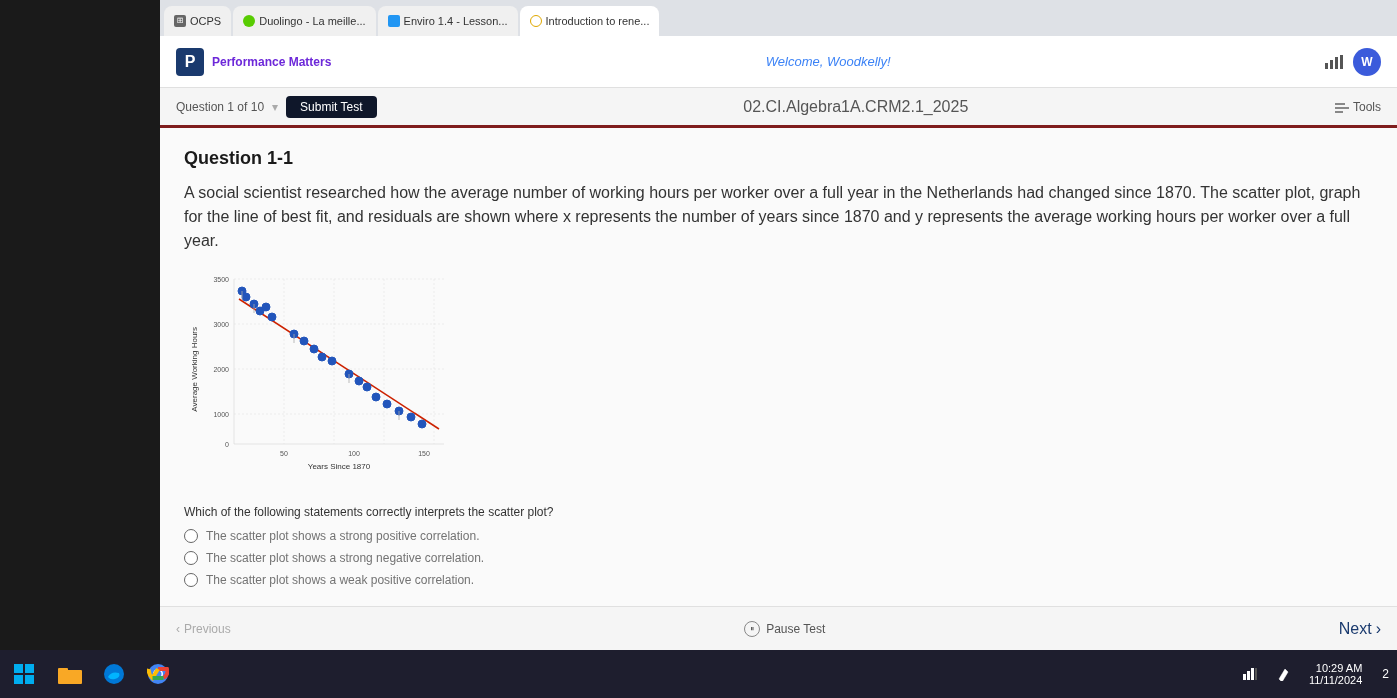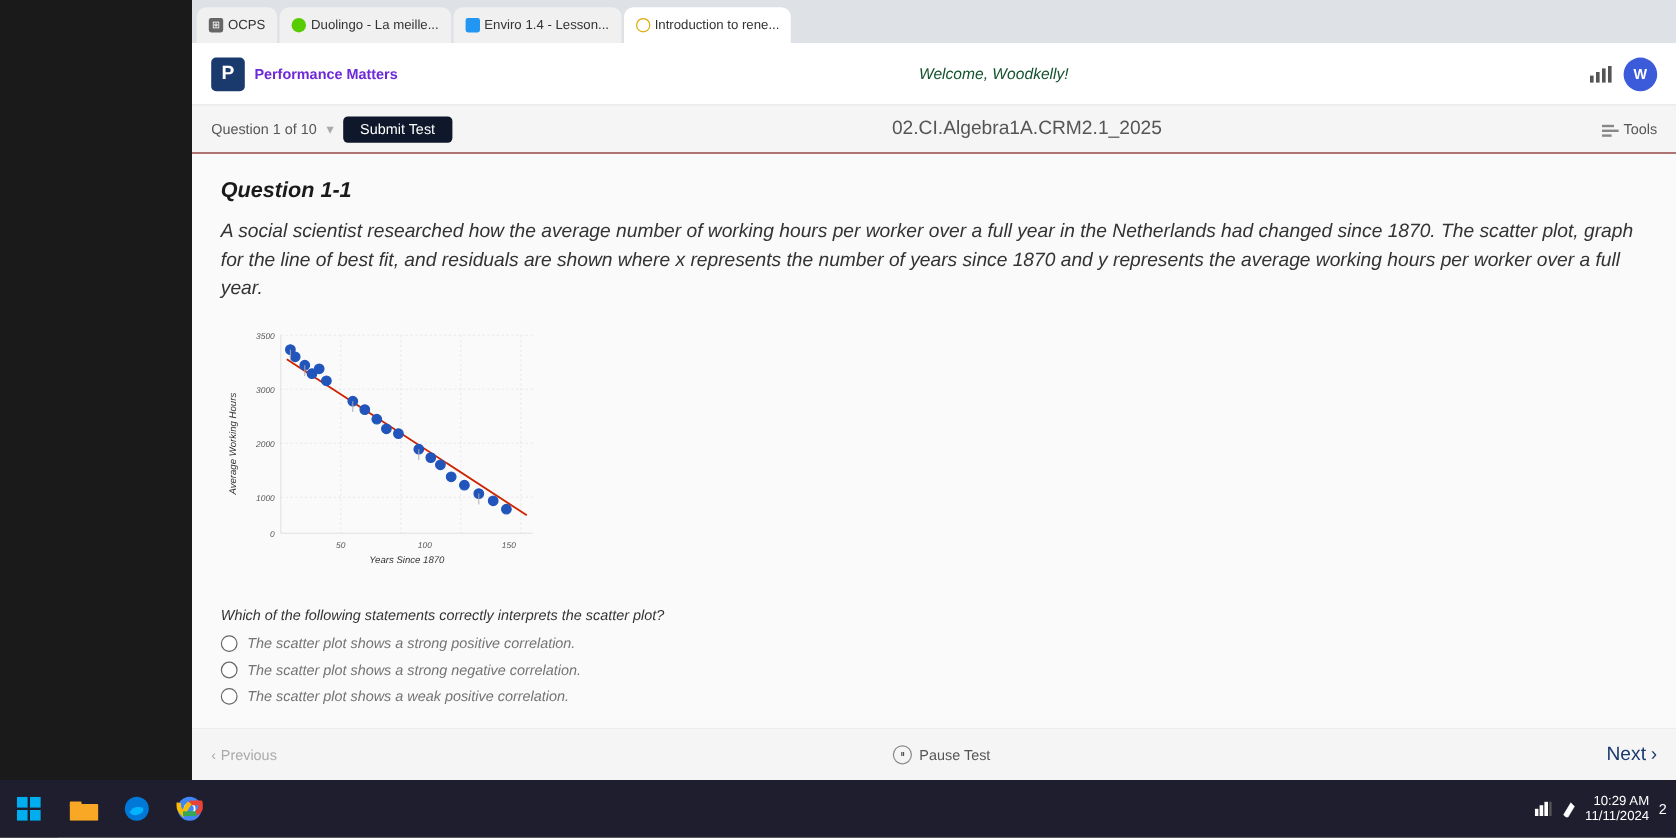--- a/index.html
+++ b/index.html
@@ -33,21 +33,21 @@
     .taskbar-icon {
       width: 40px; height: 40px;
       display: flex; align-items: center; justify-content: center;
       margin: 0 2px;
     }
     .taskbar-right {
       margin-left: auto;
       display: flex;
       align-items: center;
       padding-right: 8px;
-      gap: 8px;
+      gap: 20px;
       color: white;
       font-size: 12px;
     }
 
     
     .browser {
       position: absolute;
       top: 0;
       left: 160px;
       width: 1237px;
@@ -116,34 +116,34 @@
       font-weight: bold;
       font-size: 16px;
     }
     .pm-logo-text {
       font-size: 12px;
       font-weight: bold;
       color: #6d28d9;
     }
     .pm-welcome {
       font-size: 13px;
-      color: #14532d;
+      color: #3b82f6;
       font-style: italic;
     }
     .pm-header-right {
       display: flex;
       align-items: center;
       gap: 8px;
     }
 
     
     .sub-header {
       height: 40px;
       background: #f5f5f5;
-      border-bottom: 1px solid #7f1d1d;
+      border-bottom: 3px solid #7f1d1d;
       display: flex;
       align-items: center;
       padding: 0 16px;
       justify-content: space-between;
     }
     .sub-header-left {
       display: flex;
       align-items: center;
       gap: 8px;
     }
@@ -172,21 +172,20 @@
       color: #555;
       cursor: pointer;
     }
 
     
     .content-area {
       flex: 1;
       padding: 20px 24px;
       overflow-y: auto;
       background: #fafafa;
-      font-style: italic;
     }
 
     .question-title {
       font-size: 18px;
       font-weight: bold;
       color: #1a1a1a;
       margin-bottom: 12px;
     }
 
     .question-text {

